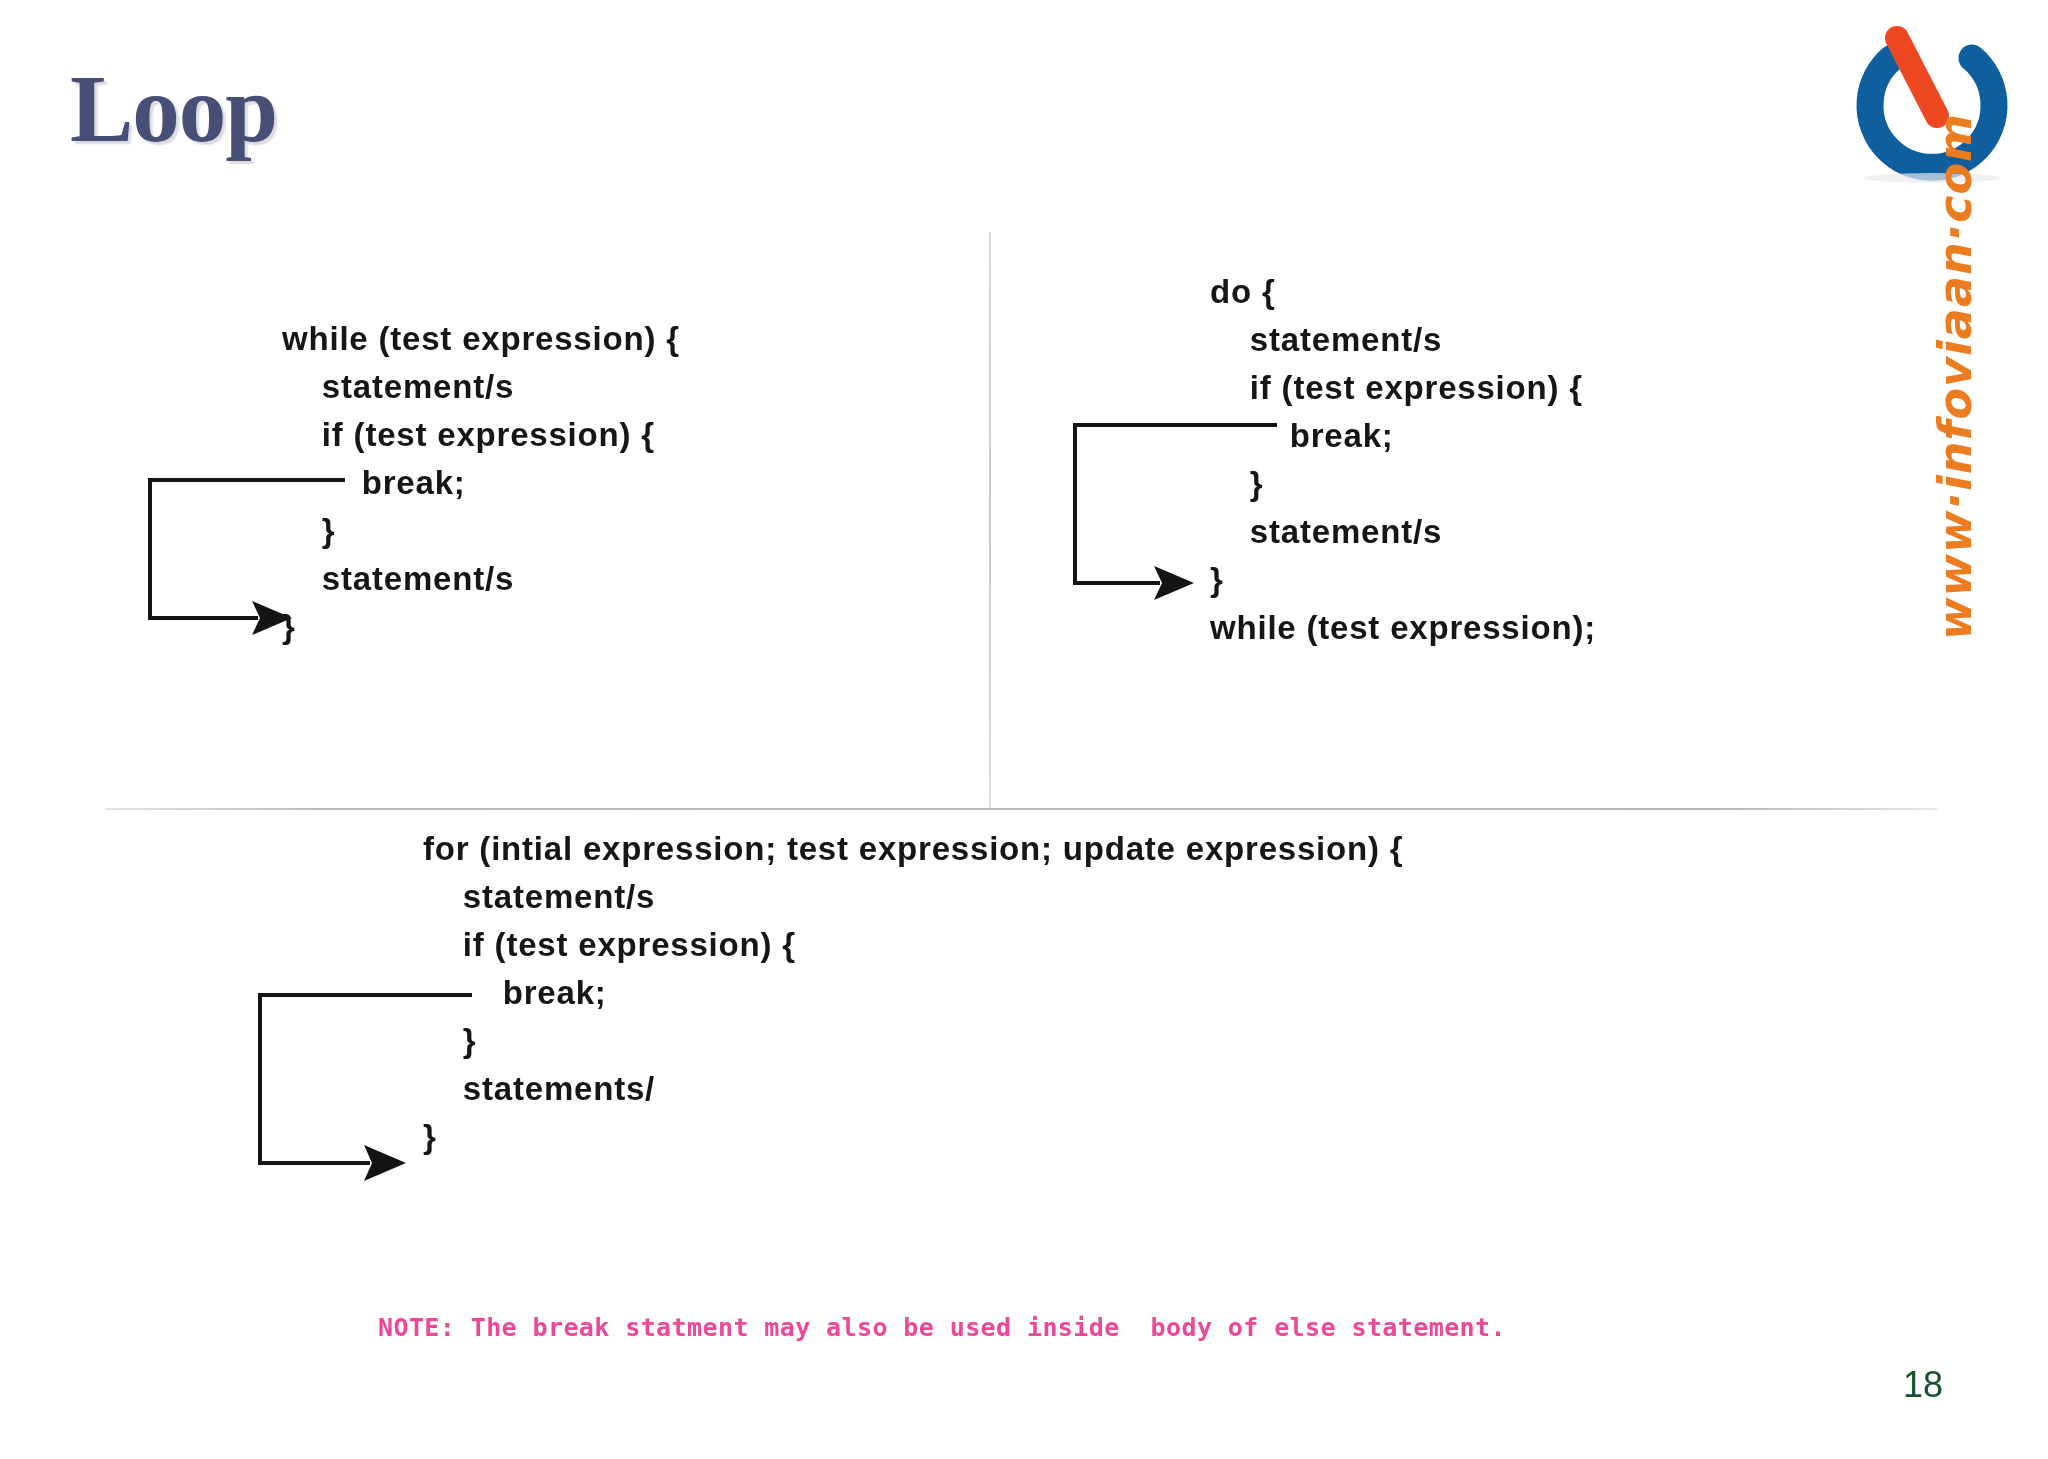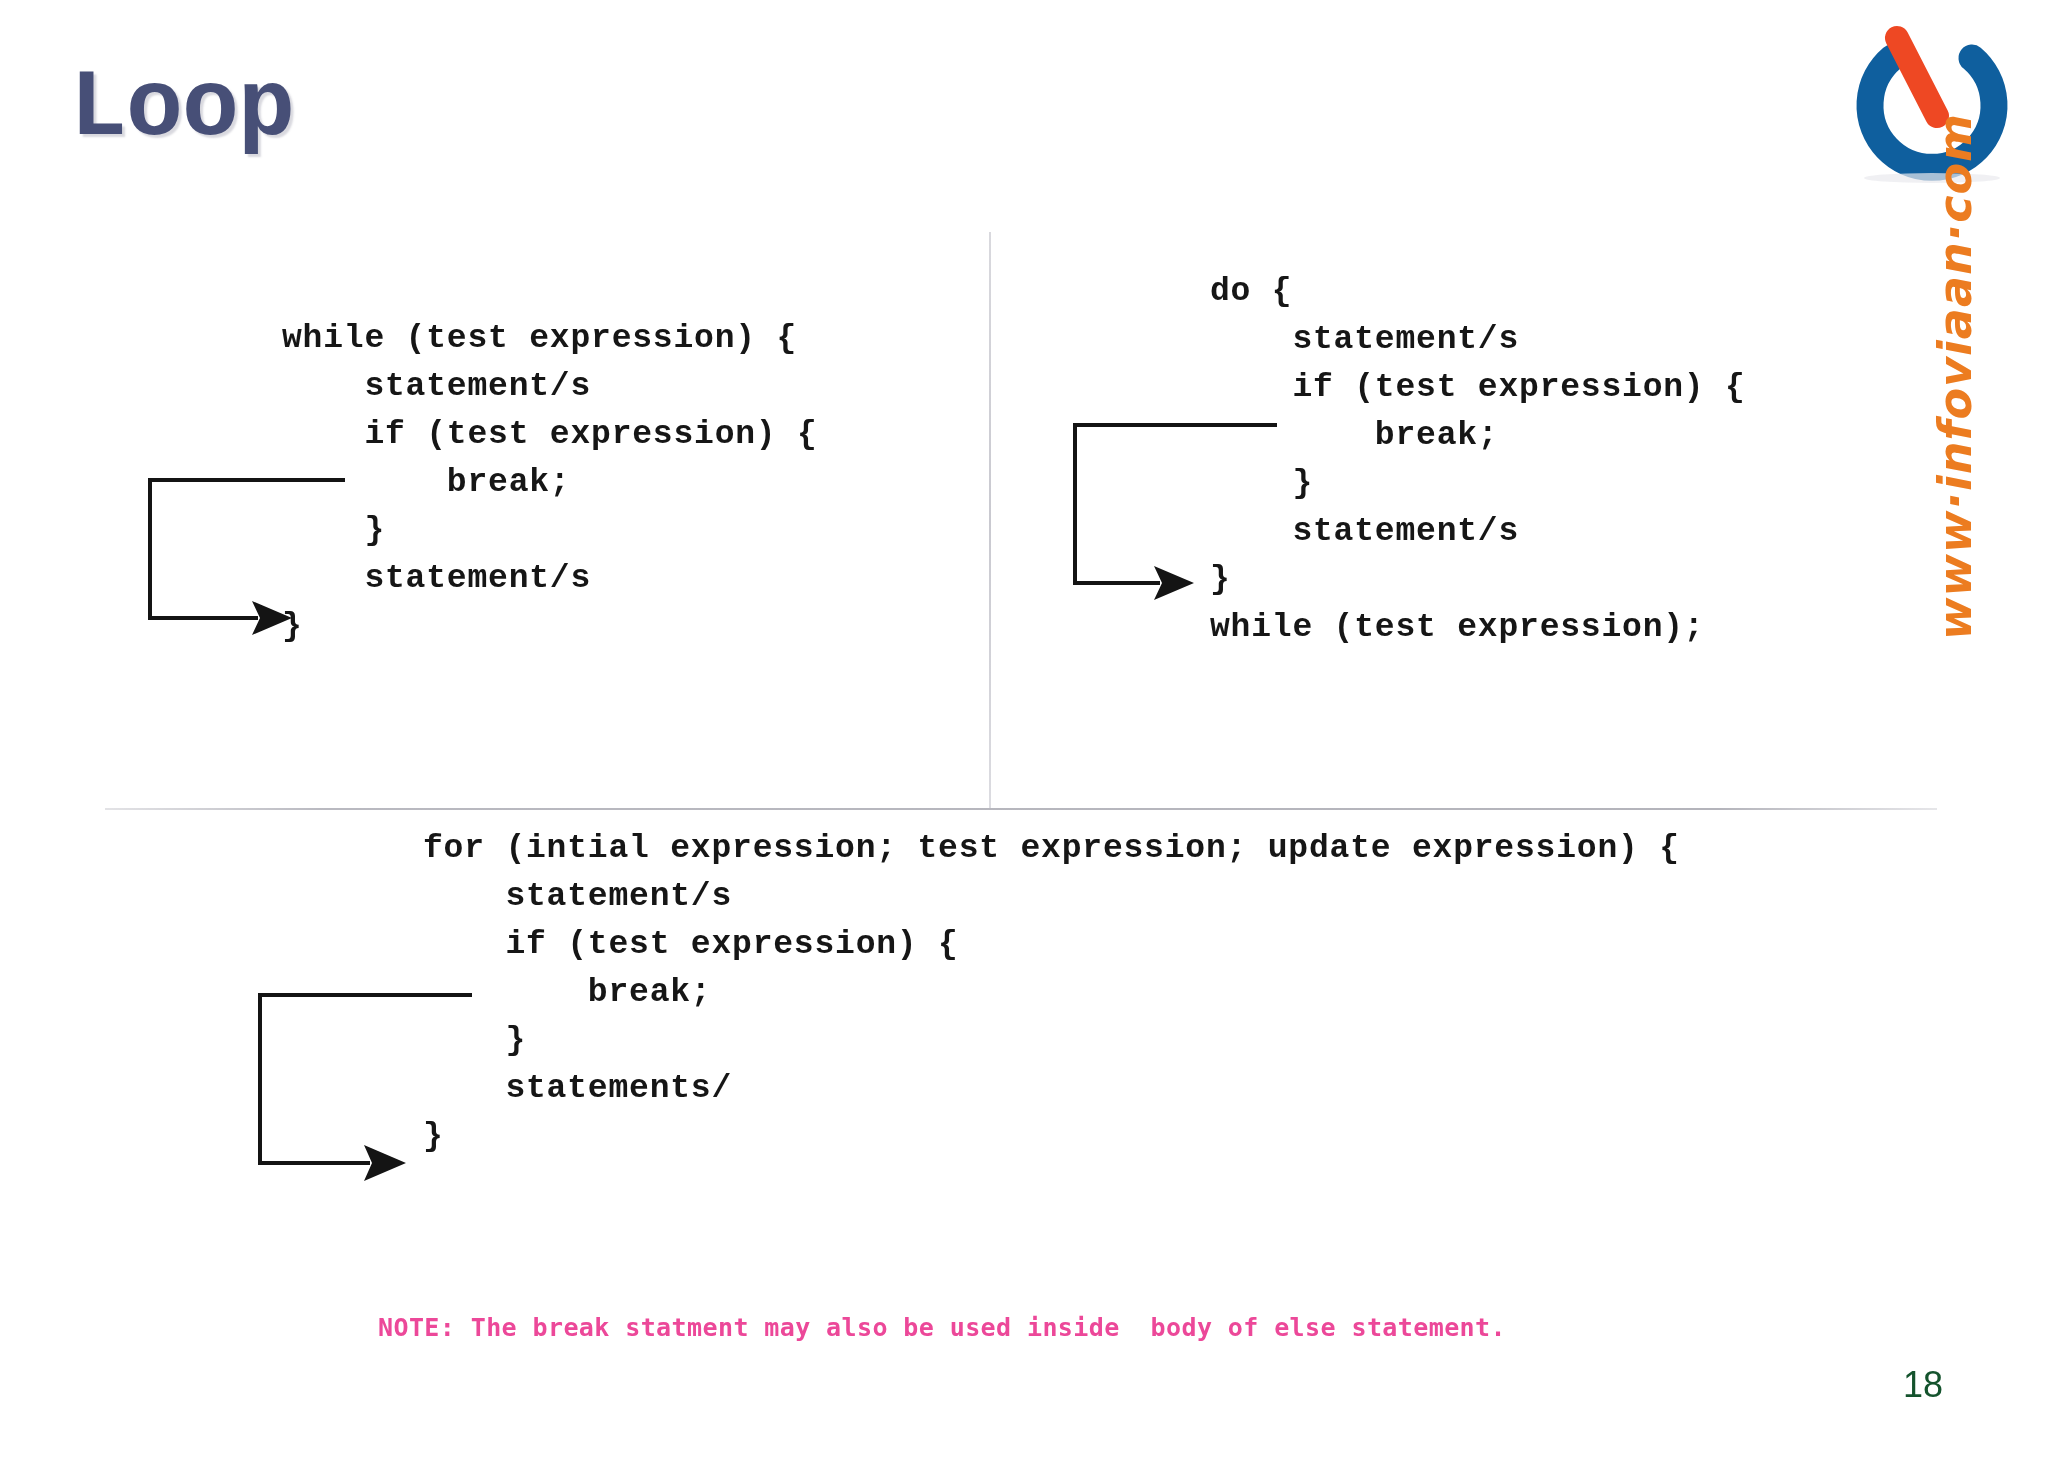--- a/index.html
+++ b/index.html
@@ -14,21 +14,21 @@
     background: #ffffff;
     overflow: hidden;
     font-family: "Liberation Sans", sans-serif;
   }
 
   
   #slide-title {
     position: absolute;
     left: 70px;
     top: 60px;
-    font-family: Liberation Mono, monospace;
+    font-family: Liberation Serif, serif;
     font-size: 95px;
     font-weight: bold;
     color: #474f77;
     letter-spacing: -1px;
     line-height: 1.05;
     text-shadow: 3px 3px 2px rgba(130,130,150,0.30);
     white-space: nowrap;
   }
 
   
@@ -55,21 +55,21 @@
     left: 105px;
     top: 808px;
     width: 1832px;
     height: 2px;
     background: linear-gradient(to right, #e3e3e6 0%, #b9b9c0 12%, #b4b4bb 88%, #e6e6e9 100%);
   }
 
   
   .code {
     position: absolute;
-    font-family: Liberation Mono, monospace;
+    font-family: Liberation Sans, sans-serif;
     font-weight: bold;
     color: #161616;
     white-space: pre;
     line-height: 48px;
     font-size: 33px;
     letter-spacing: 0.8px;
   }
   #code-while { left: 282px; top: 315px; }
   #code-do    { left: 1210px; top: 268px; }
   #code-for   { left: 392px; top: 825px; margin-left: 31px; }

